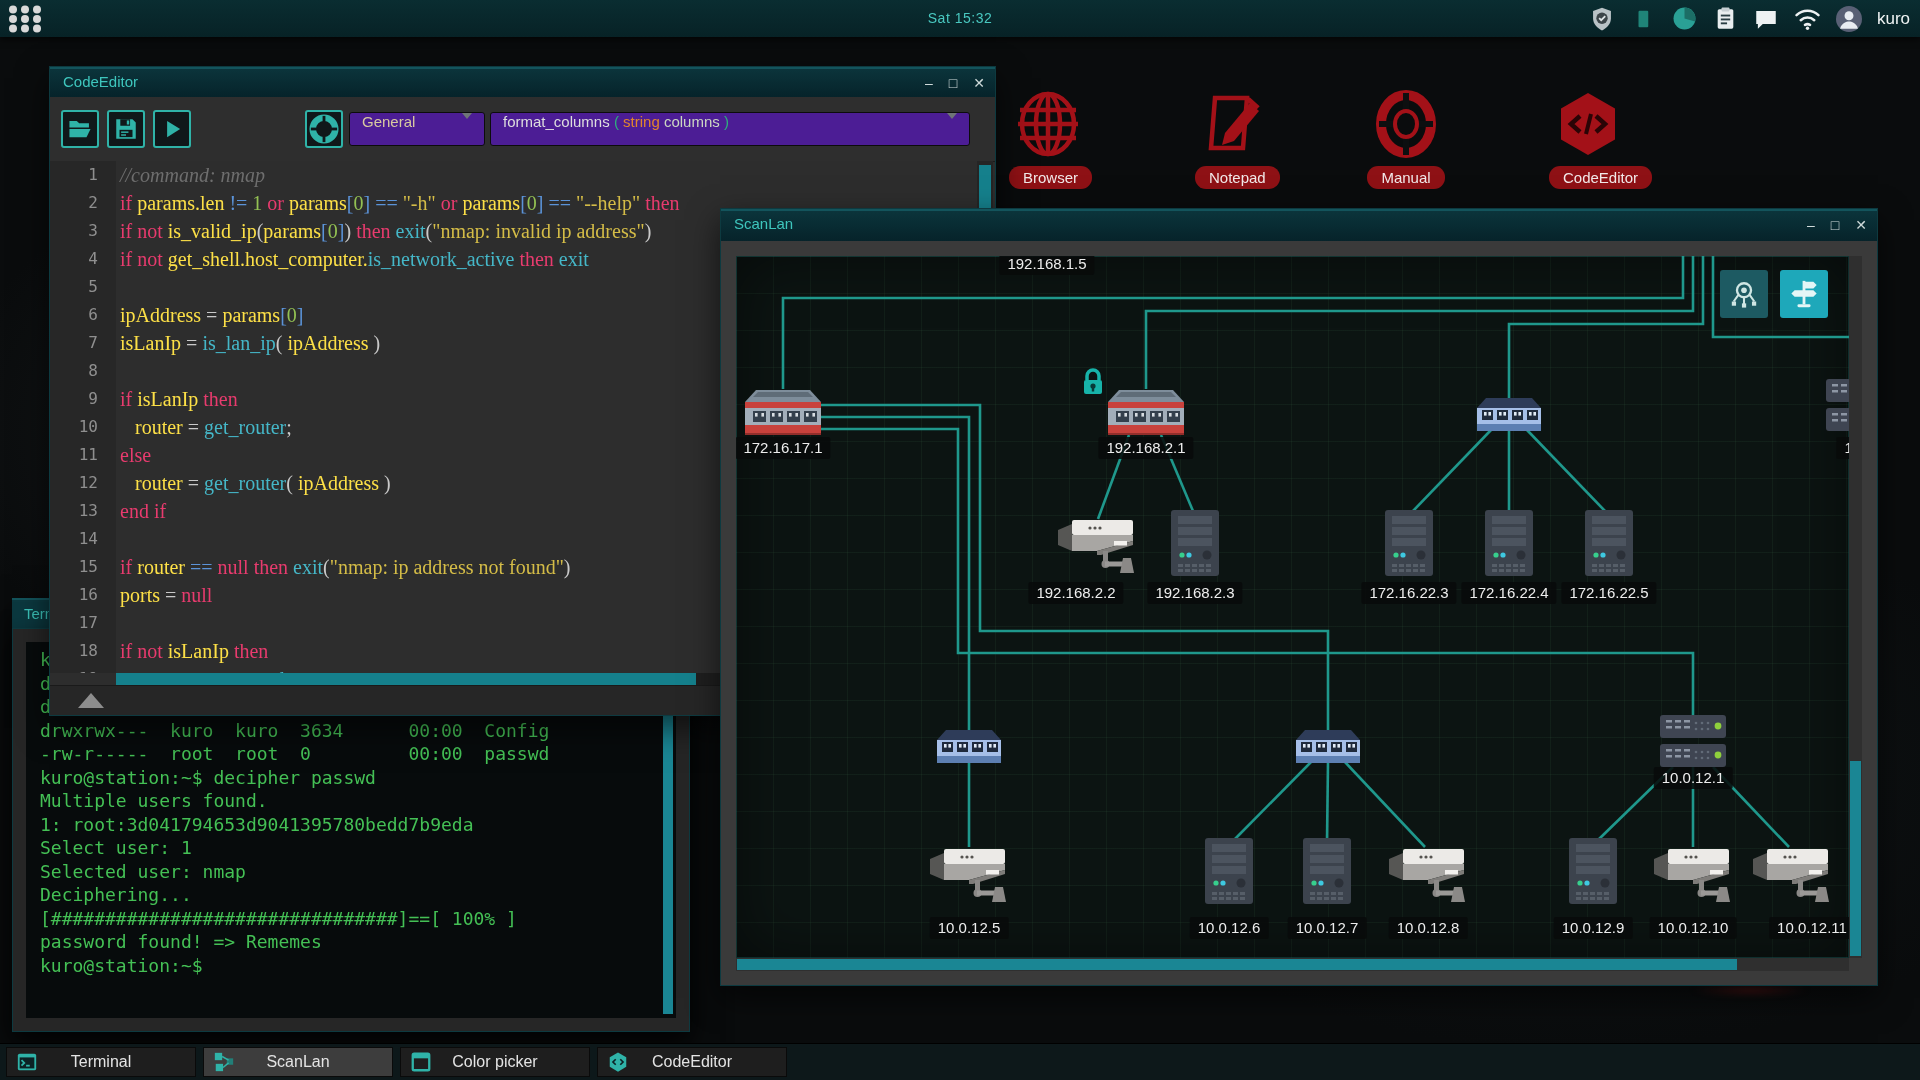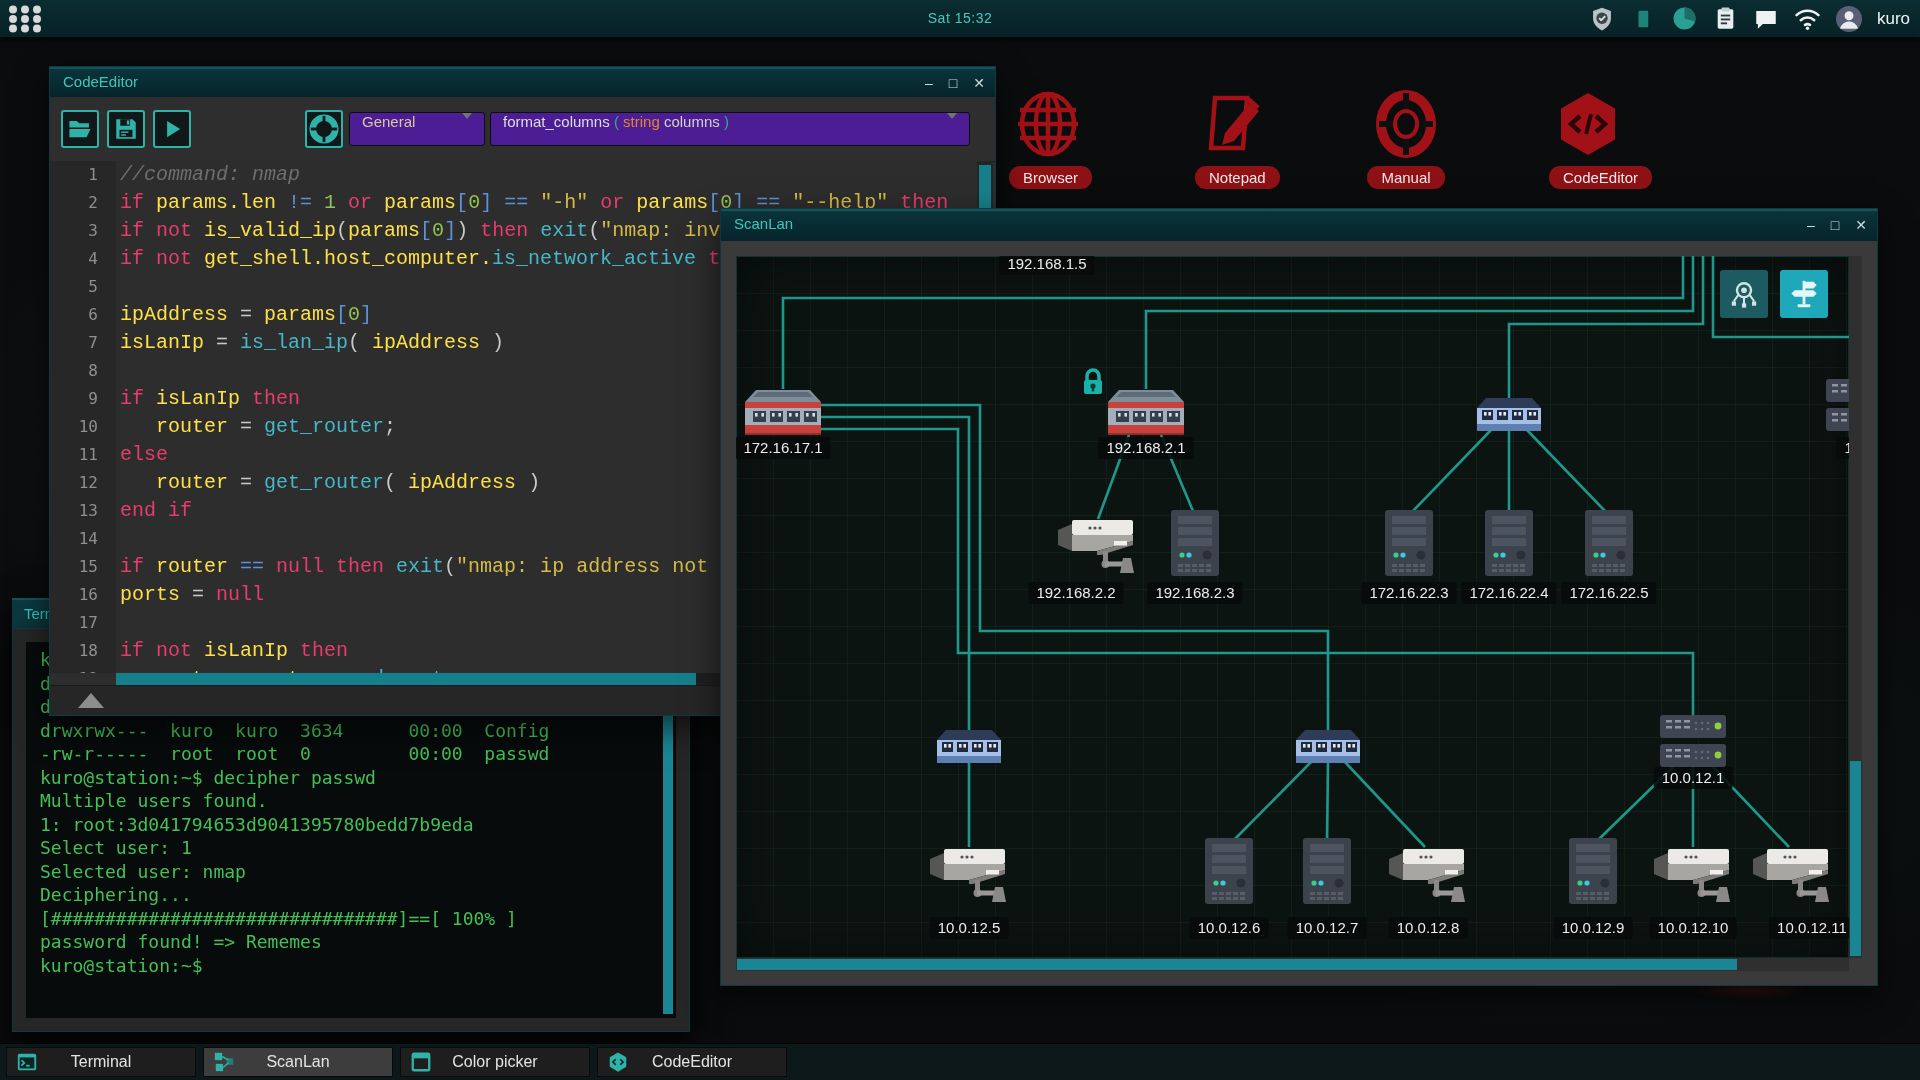--- a/index.html
+++ b/index.html
@@ -43,21 +43,21 @@
   .dd{position:absolute;top:15px;height:34px;background:#4c1d95;border:1px solid #0c0c0c;border-radius:3px;
     display:flex;padding:0 12px;box-sizing:border-box;cursor:pointer;}
   .dd1{left:299px;width:136px;color:#d8c9a0;font-size:15px;}
   .dd2{left:440px;width:480px;font-size:15px;}
   .chev{margin-left:auto;width:0;height:0;border-left:5px solid transparent;border-right:5px solid transparent;border-top:6px solid #6f7577;}
   .sg-name{color:#dedede;} .sg-paren{color:#2fae7e;} .sg-type{color:#e0862e;} .sg-arg{color:#ccd6c2;}
   .gutter{position:absolute;left:0;top:94px;width:66px;height:512px;background:#272727;overflow:hidden;
     font-family:"DejaVu Sans Mono",monospace;font-size:16px;color:#8f8f8f;text-align:right;box-sizing:border-box;padding-right:18px;}
   .gutter .ln{height:28px;line-height:28px;}
   .code-area{position:absolute;left:66px;top:94px;width:861px;height:512px;overflow:hidden;background:#2d2d2d;padding-left:4px;box-sizing:border-box;}
-  .code-row{margin:0;height:28px;line-height:28px;font-family:Liberation Mono, monospace;font-size:20px;white-space:pre;}
+  .code-row{margin:0;height:28px;line-height:28px;font-family:Liberation Serif, serif;font-size:20px;white-space:pre;}
   .cm{color:#6e6e6e;font-style:italic}.kw{color:#e83b6e}.id{color:#fde047}.fn{color:#45b7c8}
   .num{color:#93c153}.str{color:#d4bc47}.op{color:#5b93d8}.br{color:#5b93d8}.pl{color:#c9c9c9}
   .vscroll{position:absolute;left:927px;top:94px;width:16px;height:512px;background:#252525;}
   .vthumb{position:absolute;left:2px;top:4px;width:12px;height:300px;background:#15808c;}
   .hscroll{position:absolute;left:66px;top:606px;width:861px;height:12px;background:#1f1f1f;}
   .hthumb{position:absolute;left:0;top:0;width:580px;height:12px;background:#15808c;}
   .bottom-strip{position:absolute;left:0;top:618px;width:945px;height:30px;background:#262626;border-top:1px solid #1a1a1a;box-sizing:border-box;}
   .tri{position:absolute;left:28px;top:7px;width:0;height:0;cursor:pointer;
     border-left:13px solid transparent;border-right:13px solid transparent;border-bottom:15px solid #8d8d8d;}
   

